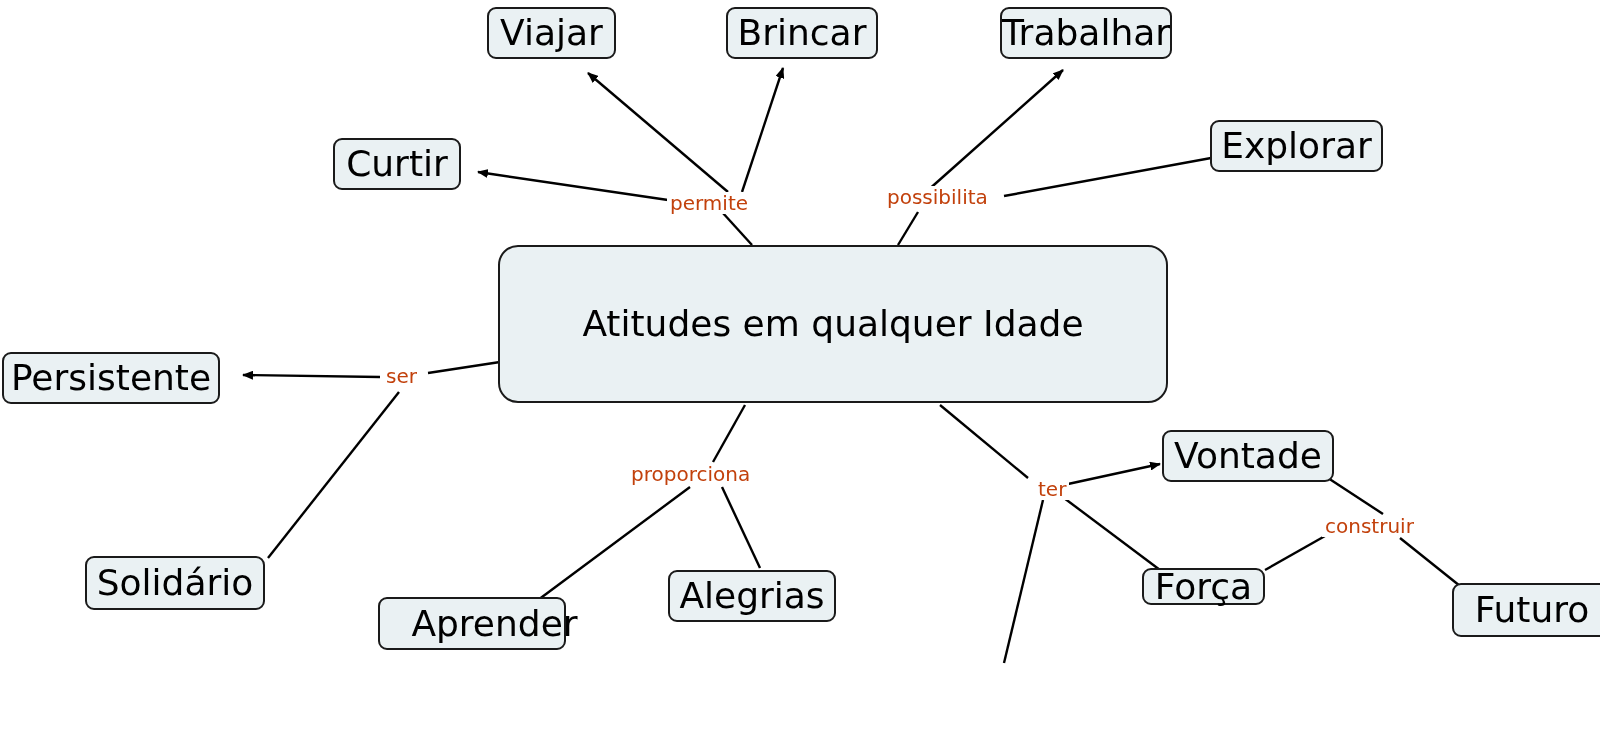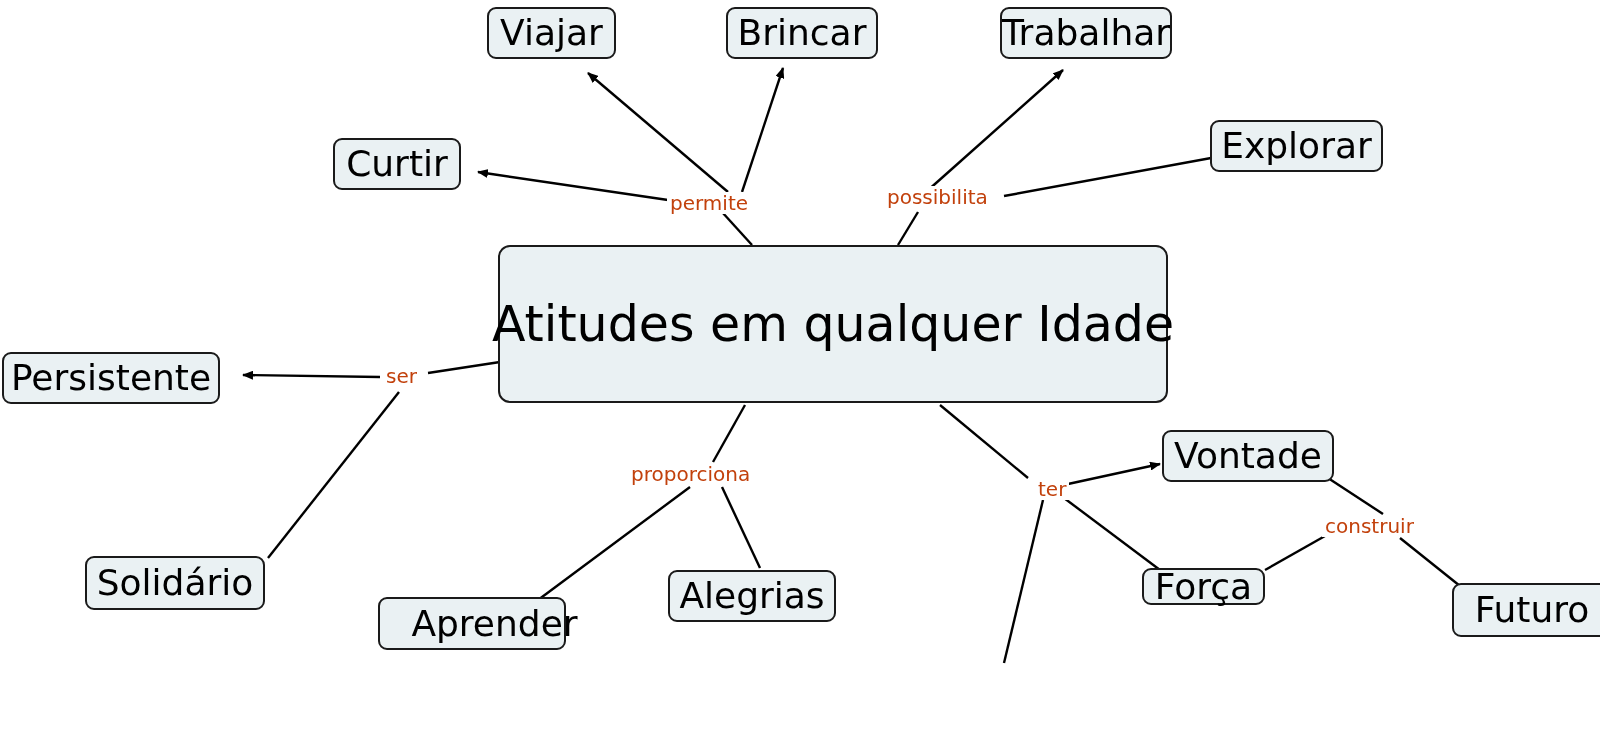--- a/index.html
+++ b/index.html
@@ -33,22 +33,22 @@
     border-radius: 9px;
     color: #000000;
     white-space: nowrap;
     line-height: 1;
     z-index: 3;
   }
   .node.concept {
     font-size: 36px;
   }
   .node.central {
-    font-size: 49px;
-    border-radius: 12px;
+    font-size: 36px;
+    border-radius: 20px;
   }
   .edge-label {
     position: absolute;
     color: #c2410c;
     font-size: 20px;
     line-height: 1;
     white-space: nowrap;
     background: #ffffff;
     padding: 1px 3px;
     z-index: 2;

